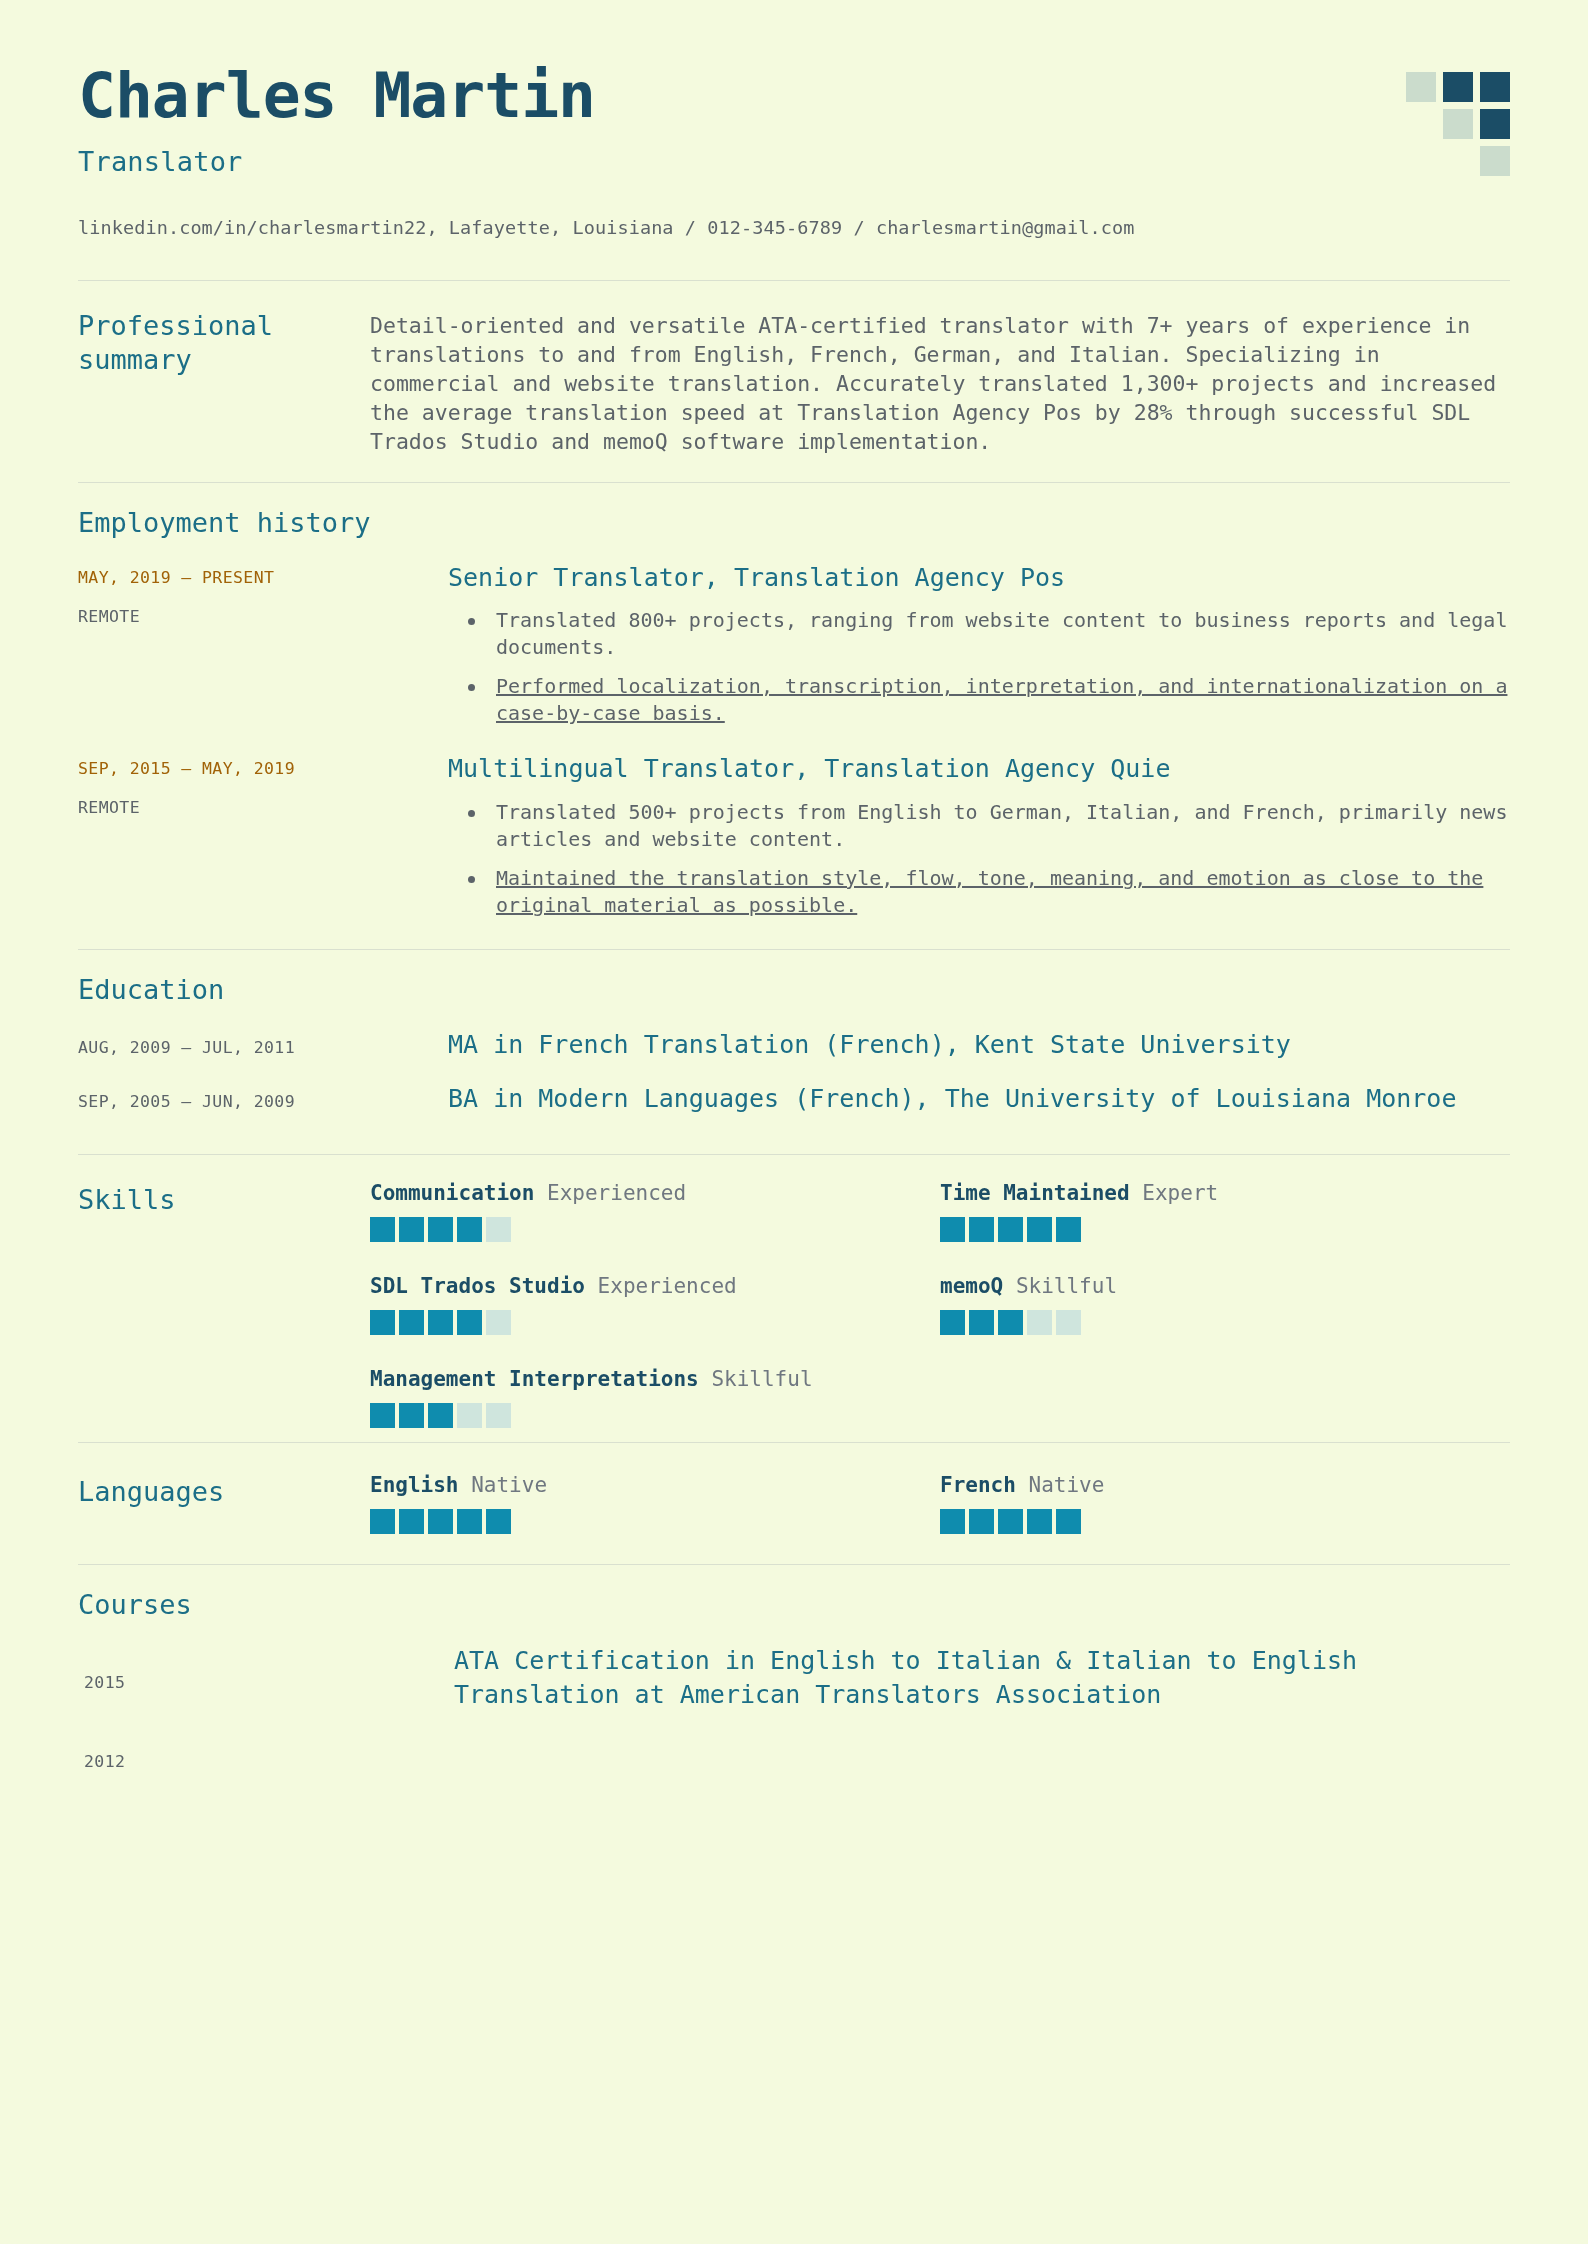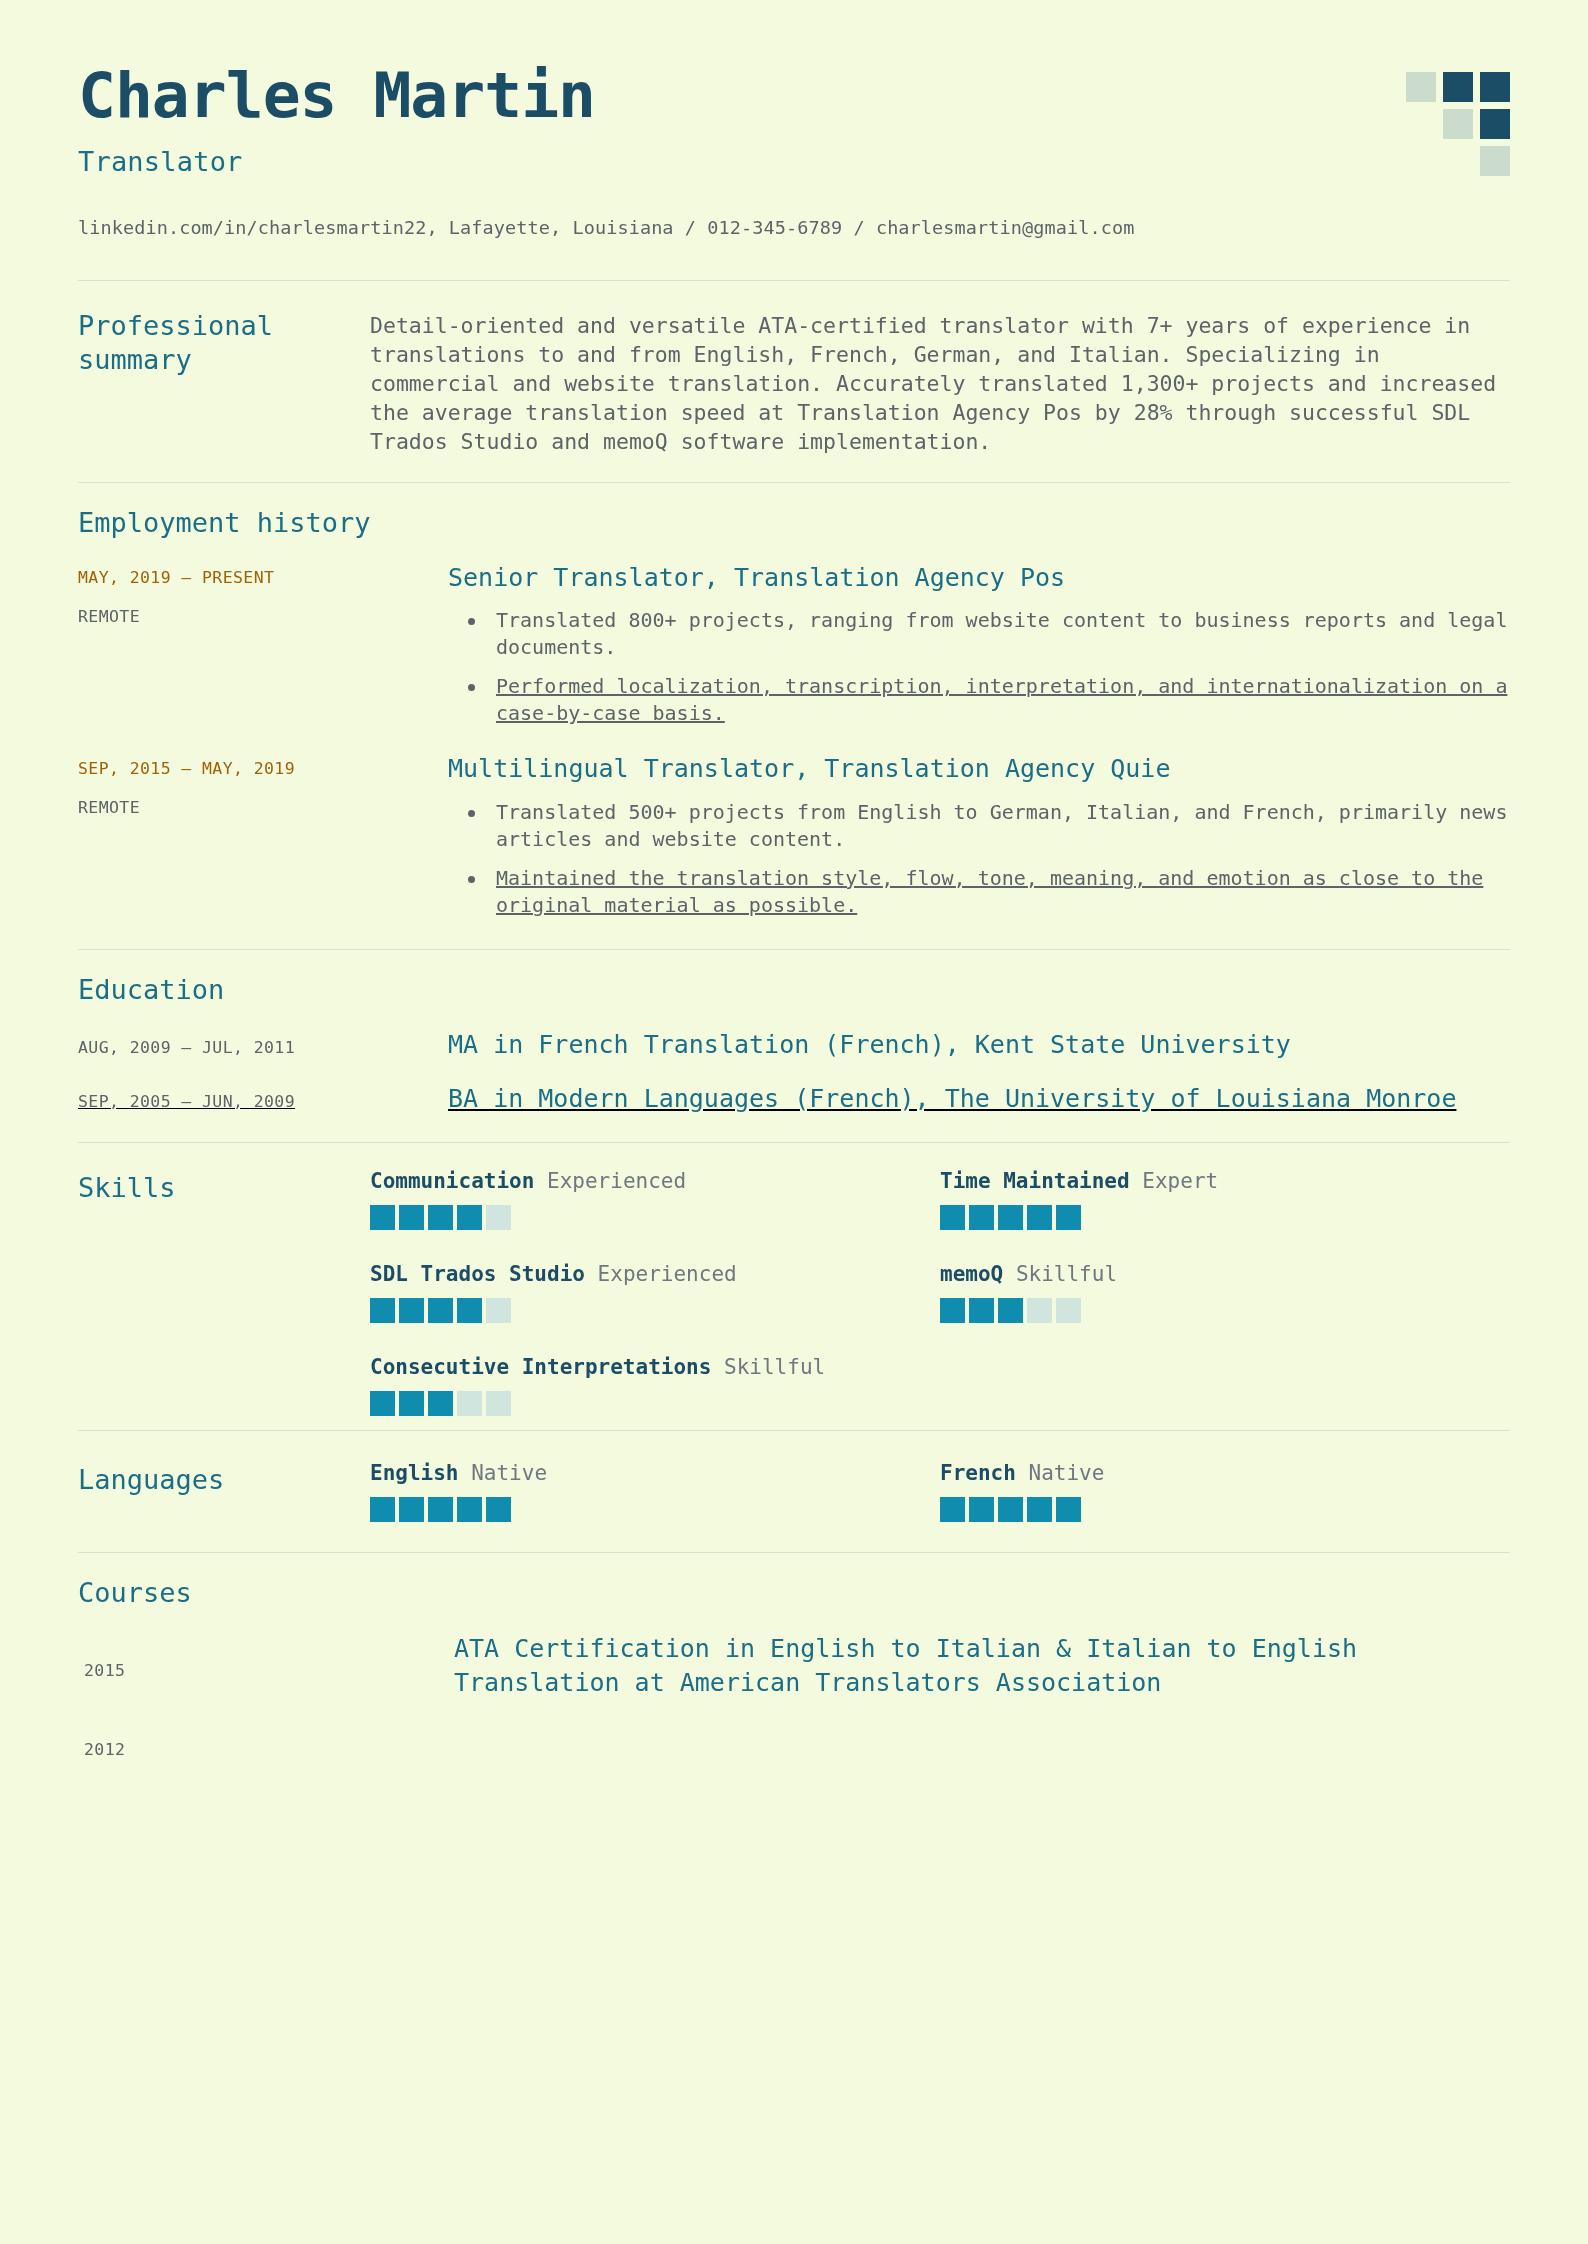--- a/index.html
+++ b/index.html
@@ -149,21 +149,21 @@
     border-radius: 50%;
     background: #5c6369;
   }
 
   
   .edu-row {
     display: flex;
     align-items: baseline;
     margin-bottom: 22px;
   }
-  .edu-row:last-child { margin-bottom: 4px; text-decoration: underline; }
+  .edu-row:last-child { margin-bottom: 16px; }
   .edu-date {
     width: 370px;
     flex: 0 0 370px;
     font-size: 16.5px;
     color: #5c6369;
     letter-spacing: 0.4px;
     text-transform: uppercase;
   }
   .edu-title {
     flex: 1 1 auto;
@@ -362,21 +362,21 @@
               <div class="dot on"></div>
               <div class="dot on"></div>
               <div class="dot on"></div>
               <div class="dot"></div>
               <div class="dot"></div>
             </div>
         </div>
 
         <div class="rating-item" style="margin-bottom:0;">
           <div class="rating-label">
-            <span class="rl-name">Consecutive Interpretations</span>
+            <span class="rl-name">Management Interpretations</span>
             <span class="rl-level">Skillful</span>
           </div>
           <div class="dots">
               <div class="dot on"></div>
               <div class="dot on"></div>
               <div class="dot on"></div>
               <div class="dot"></div>
               <div class="dot"></div>
             </div>
         </div>

